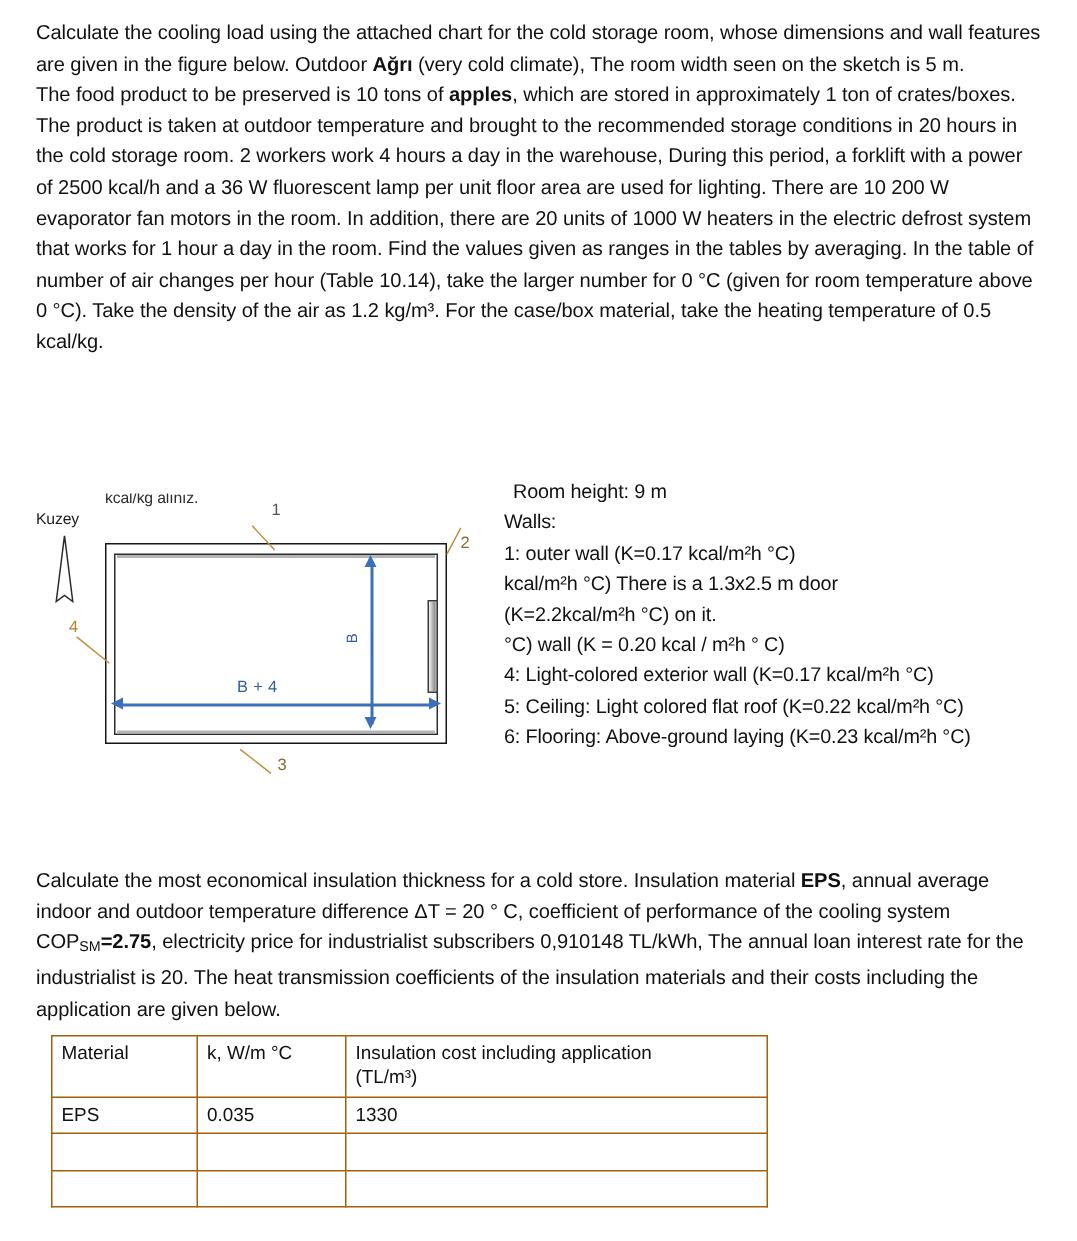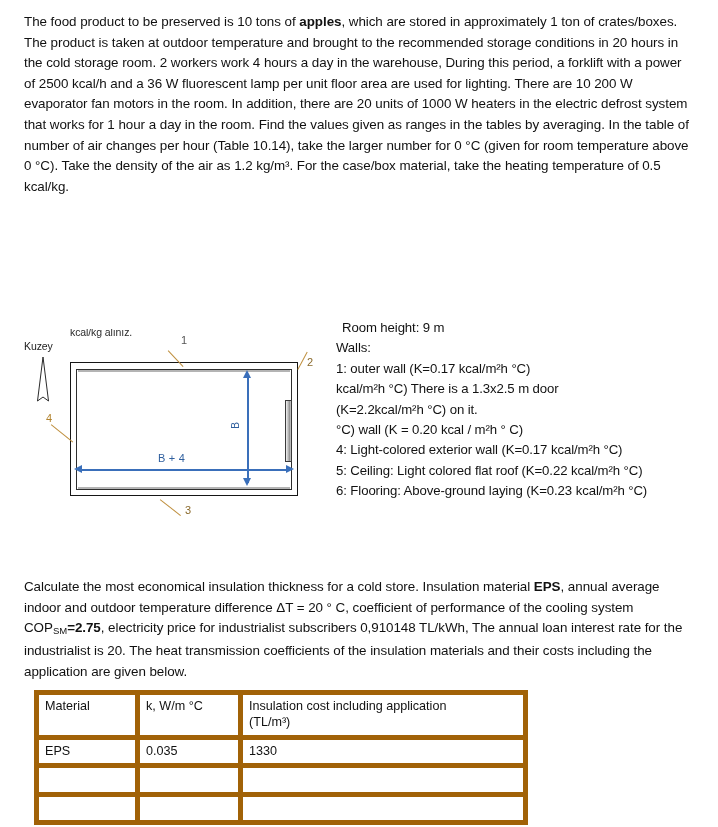--- a/index.html
+++ b/index.html
@@ -215,35 +215,36 @@
   #mat-table {
     position: absolute;
     left: 34px;
     top: 690px;
     border-collapse: collapse;
     font-size: 12.6px;
     color: #111111;
     background: #ffffff;
   }
   #mat-table td {
-    border: 5px solid #a16207;
+    border: 1px solid #a16207;
     padding: 3px 6px 4px 6px;
     vertical-align: top;
     line-height: 16.4px;
   }
   #mat-table .col-material { width: 84px; }
   #mat-table .col-k { width: 86px; }
   #mat-table .col-cost { width: 268px; }
   #mat-table tr { height: 22px; }
   #mat-table tr.header-row { height: 38px; }
 </style>
 </head>
 <body>
 
 <div class="para-block" id="para-top">
+  <p><span>Calculate the cooling load using the attached chart for the cold storage room, whose dimensions and wall features are given in the figure below. Outdoor </span><b>Ağrı</b><span> (very cold climate), The room width seen on the sketch is 5 m.</span></p>
   <p><span>The food product to be preserved is 10 tons of </span><b>apples</b><span>, which are stored in approximately 1 ton of crates/boxes. The product is taken at outdoor temperature and brought to the recommended storage conditions in 20 hours in the cold storage room. 2 workers work 4 hours a day in the warehouse,  During this period, a forklift with a power of 2500 kcal/h and a 36 W fluorescent lamp per unit floor area are used for lighting.  There are 10 200 W evaporator fan motors in the room. In addition, there are 20 units of 1000 W heaters in the electric defrost system that works for 1 hour a day in the room. Find the values given as ranges in the tables by averaging. In the table of number of air changes per hour (Table 10.14), take the larger number for 0 °C (given for room temperature above 0 °C).  Take the density of the air as 1.2 kg/m³. For the case/box material, take the heating temperature of 0.5 kcal/kg.</span></p>
 </div>
 
 <div id="figure">
 
   <div id="north-label">Kuzey</div>
   <svg id="north-arrow" viewBox="0 0 14 45" width="14" height="45">
     <polygon points="7,0 12.5,44 7,40 1.5,44" fill="#ffffff" stroke="#2a2a2a" stroke-width="1"></polygon>
   </svg>
 

